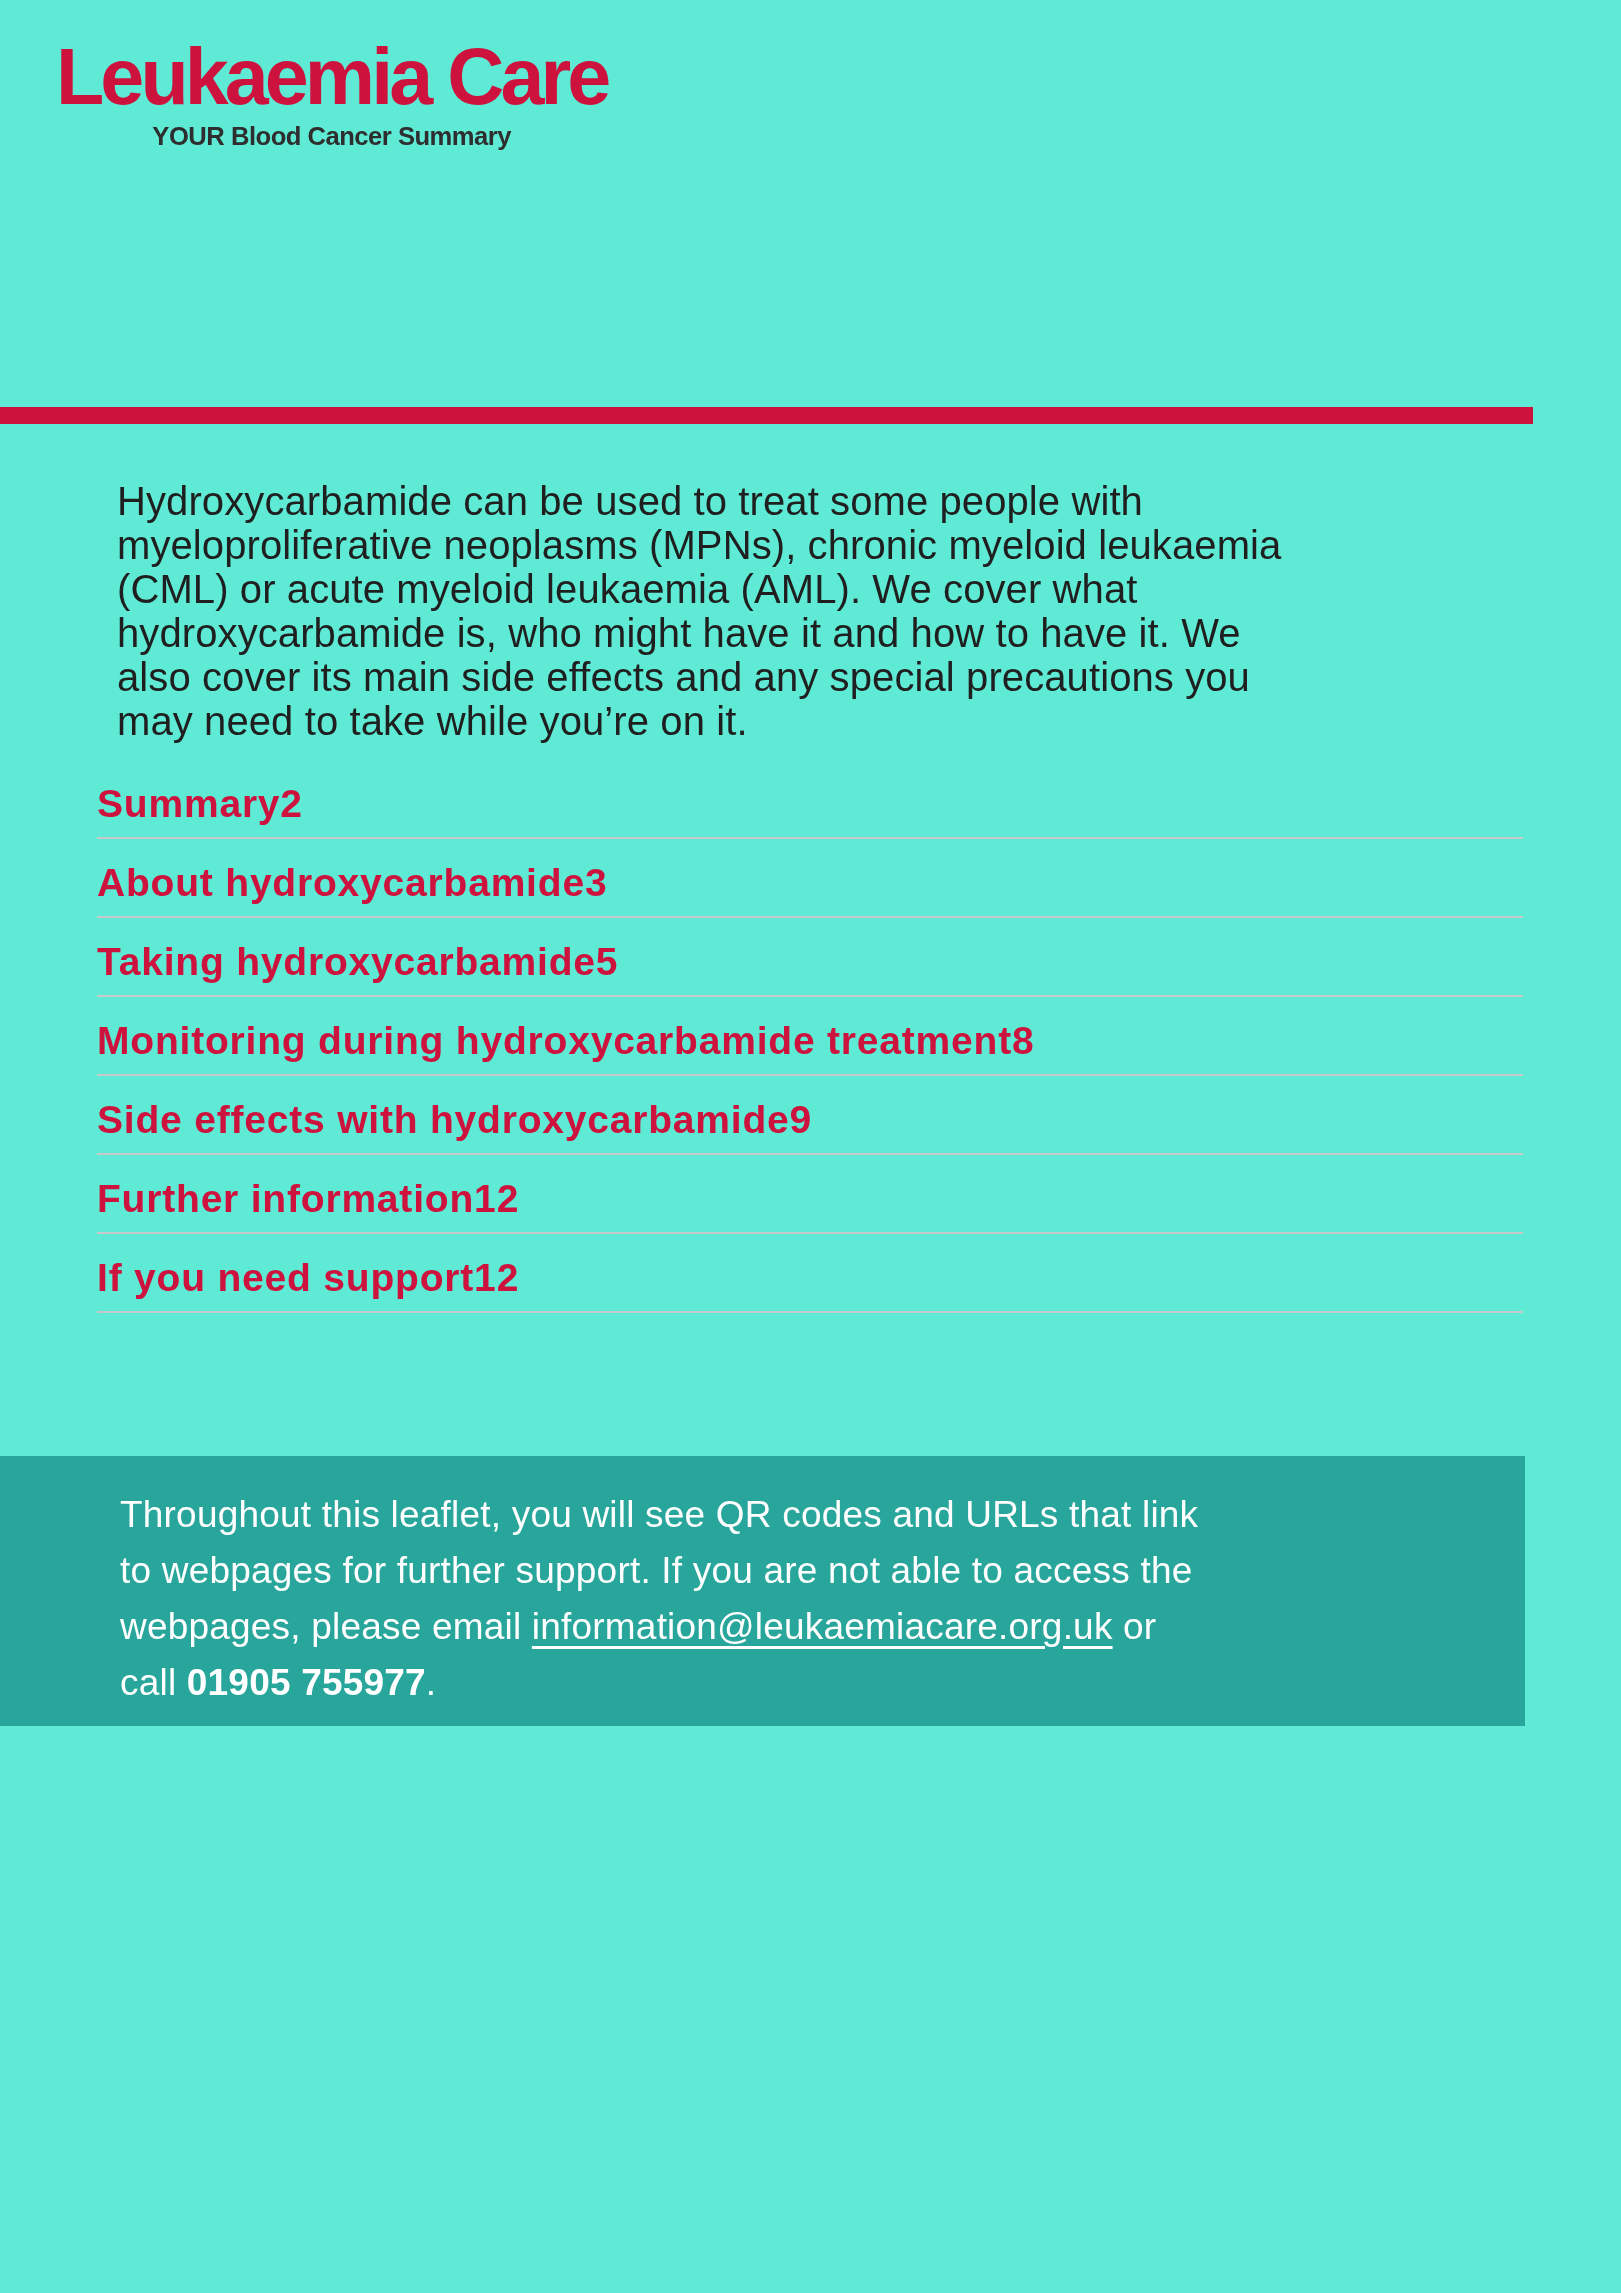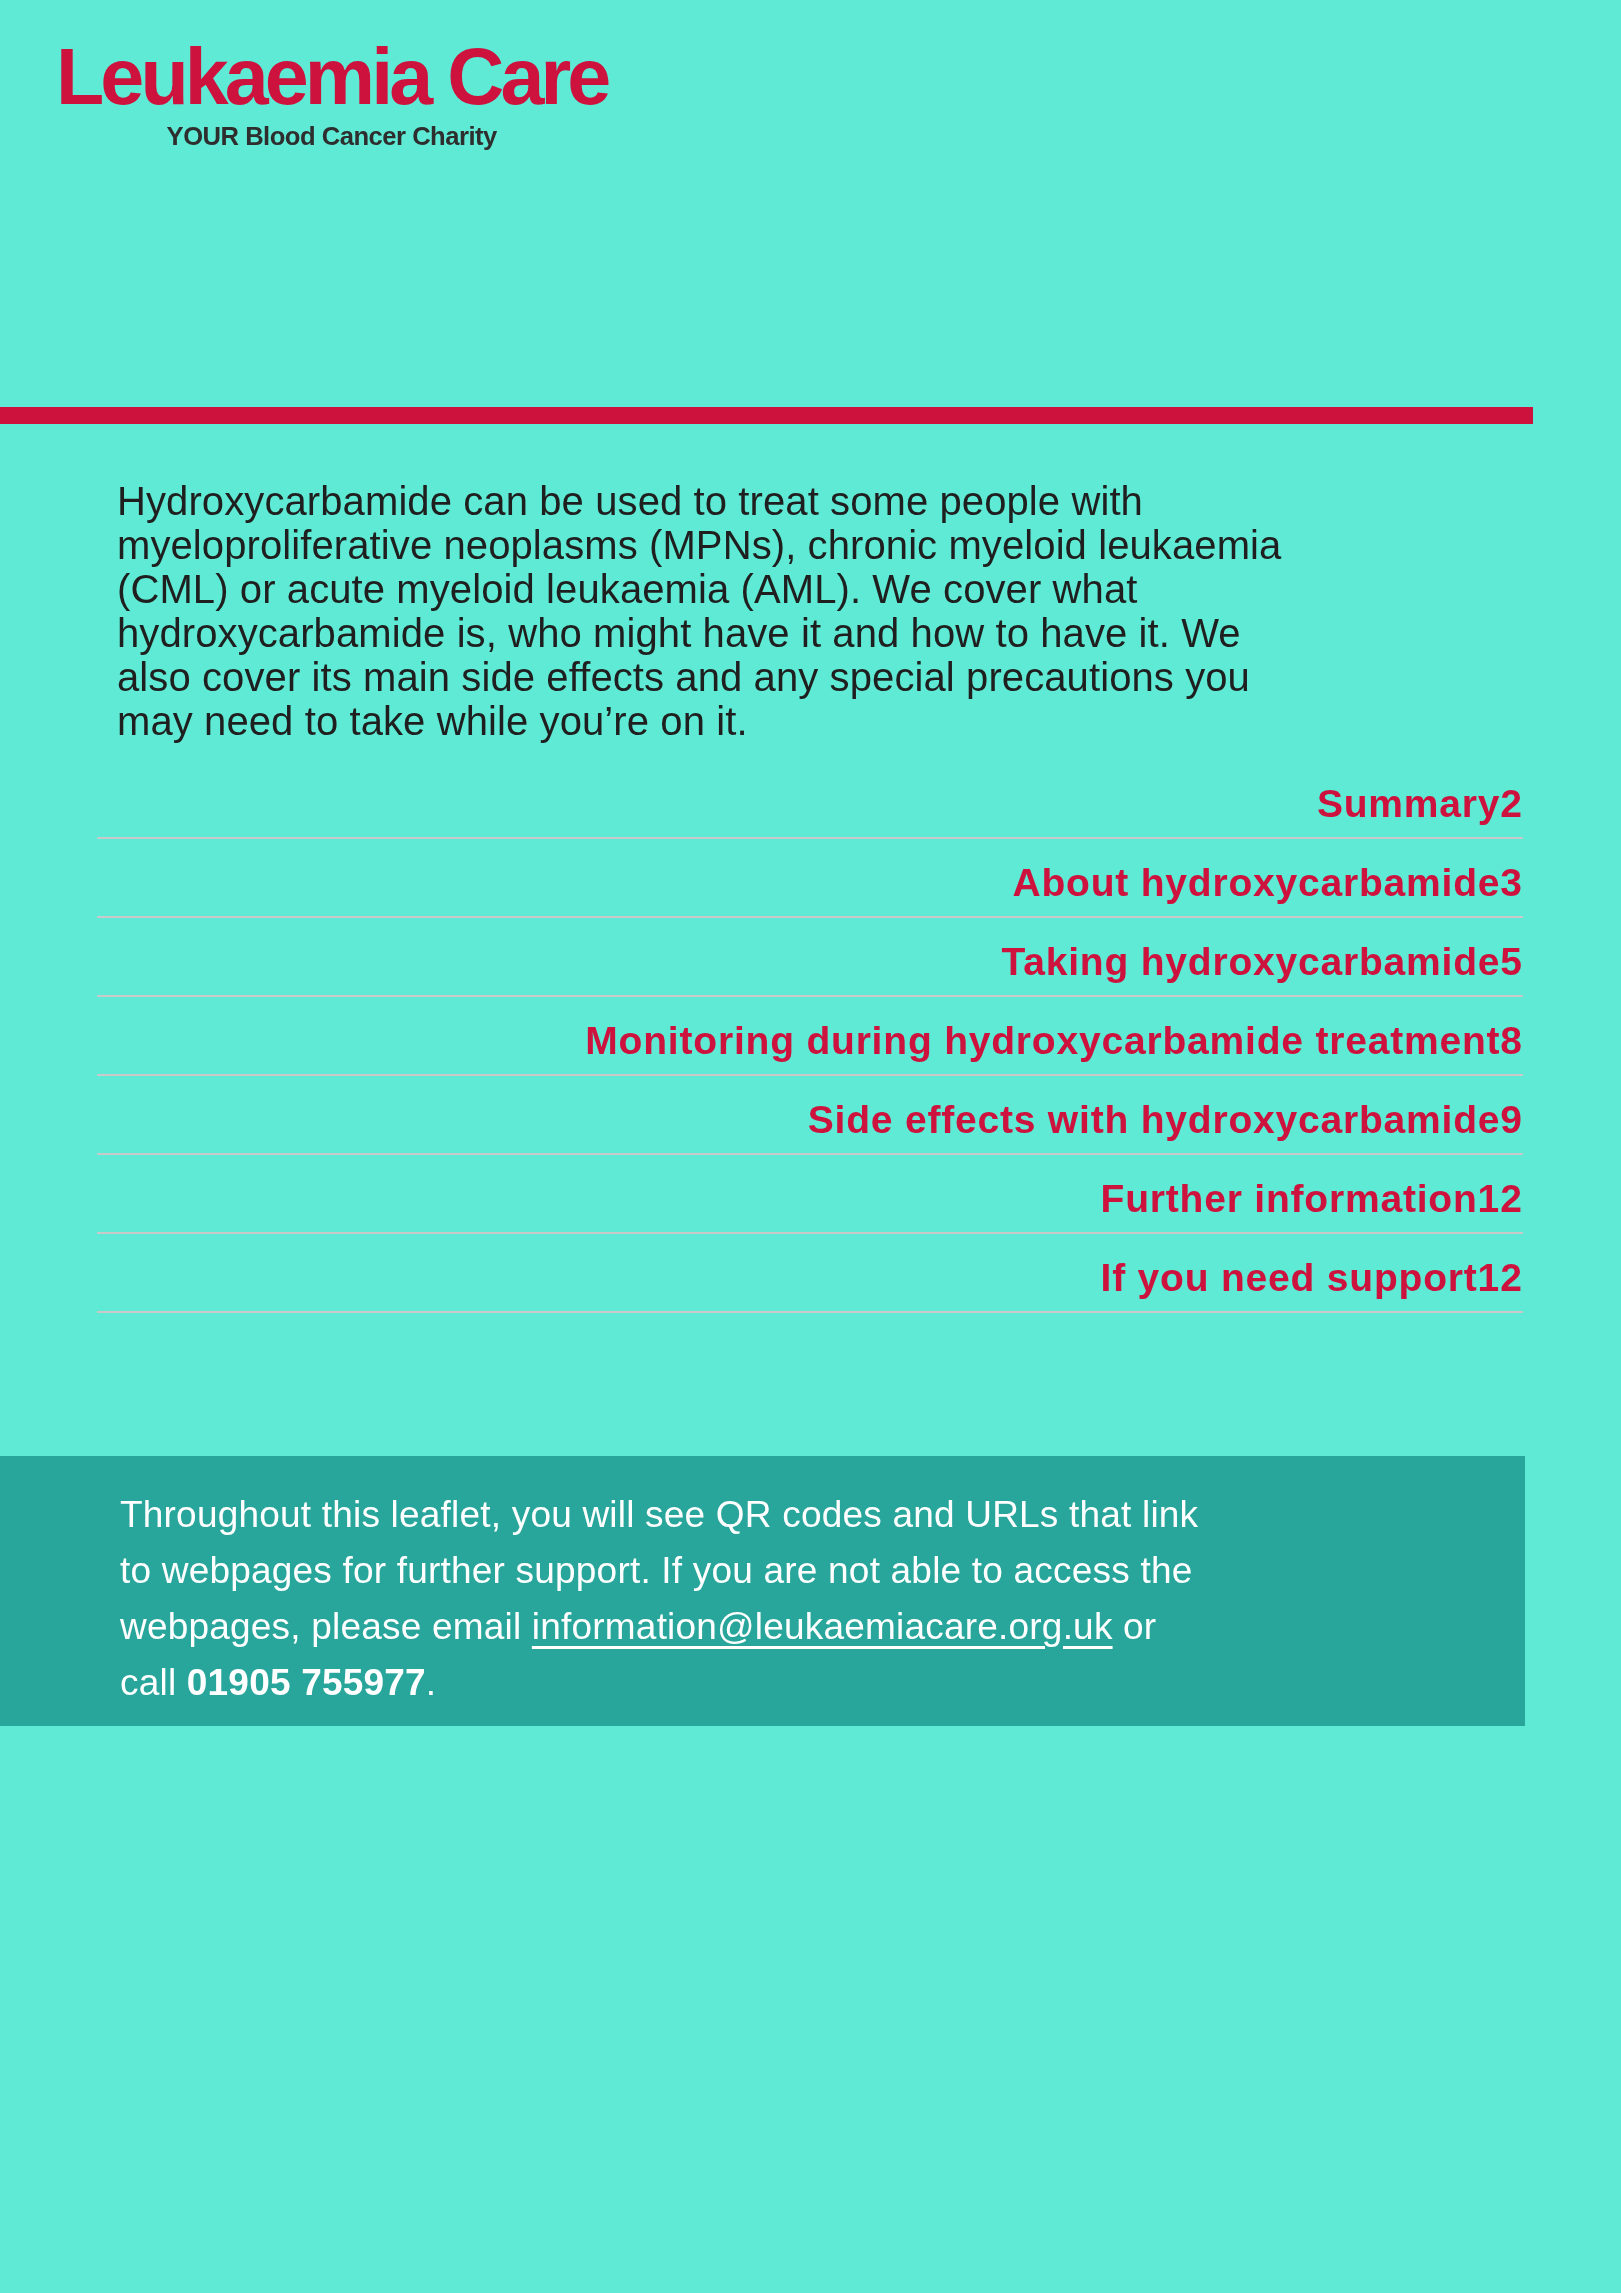--- a/index.html
+++ b/index.html
@@ -84,21 +84,21 @@
     position: absolute;
     left: 97px;
     top: 760px;
     width: 1426px; 
   }
   .toc-row {
     box-sizing: border-box;
     height: 79px;
     padding-top: 23.6px;
     display: flex;
-    justify-content: flex-end;
+    justify-content: flex-start;
     align-items: flex-start;
     border-bottom: 2px solid #c9c9c9;
     cursor: pointer;
   }
   .toc-label {
     font-size: 39px;
     font-weight: 700;
     letter-spacing: 0.8px;
     line-height: 1;
     color: var(--red);
@@ -147,21 +147,21 @@
     --teal: #28a69b;
   }
 </style>
 </head>
 <body>
 
 <div class="page">
 
   <header class="logo">
     <div class="logo-brand">Leukaemia Care</div>
-    <div class="logo-tagline">YOUR Blood Cancer Charity</div>
+    <div class="logo-tagline">YOUR Blood Cancer Summary</div>
   </header>
 
 
   <div class="red-rule"></div>
 
   <p class="intro">Hydroxycarbamide can be used to treat some people with myeloproliferative neoplasms (MPNs), chronic myeloid leukaemia (CML) or acute myeloid leukaemia (AML). We cover what hydroxycarbamide is, who might have it and how to have it. We also cover its main side effects and any special precautions you may need to take while you’re on it.</p>
 
   <nav class="toc">
     <div class="toc-row">
       <span class="toc-label">Summary</span>

